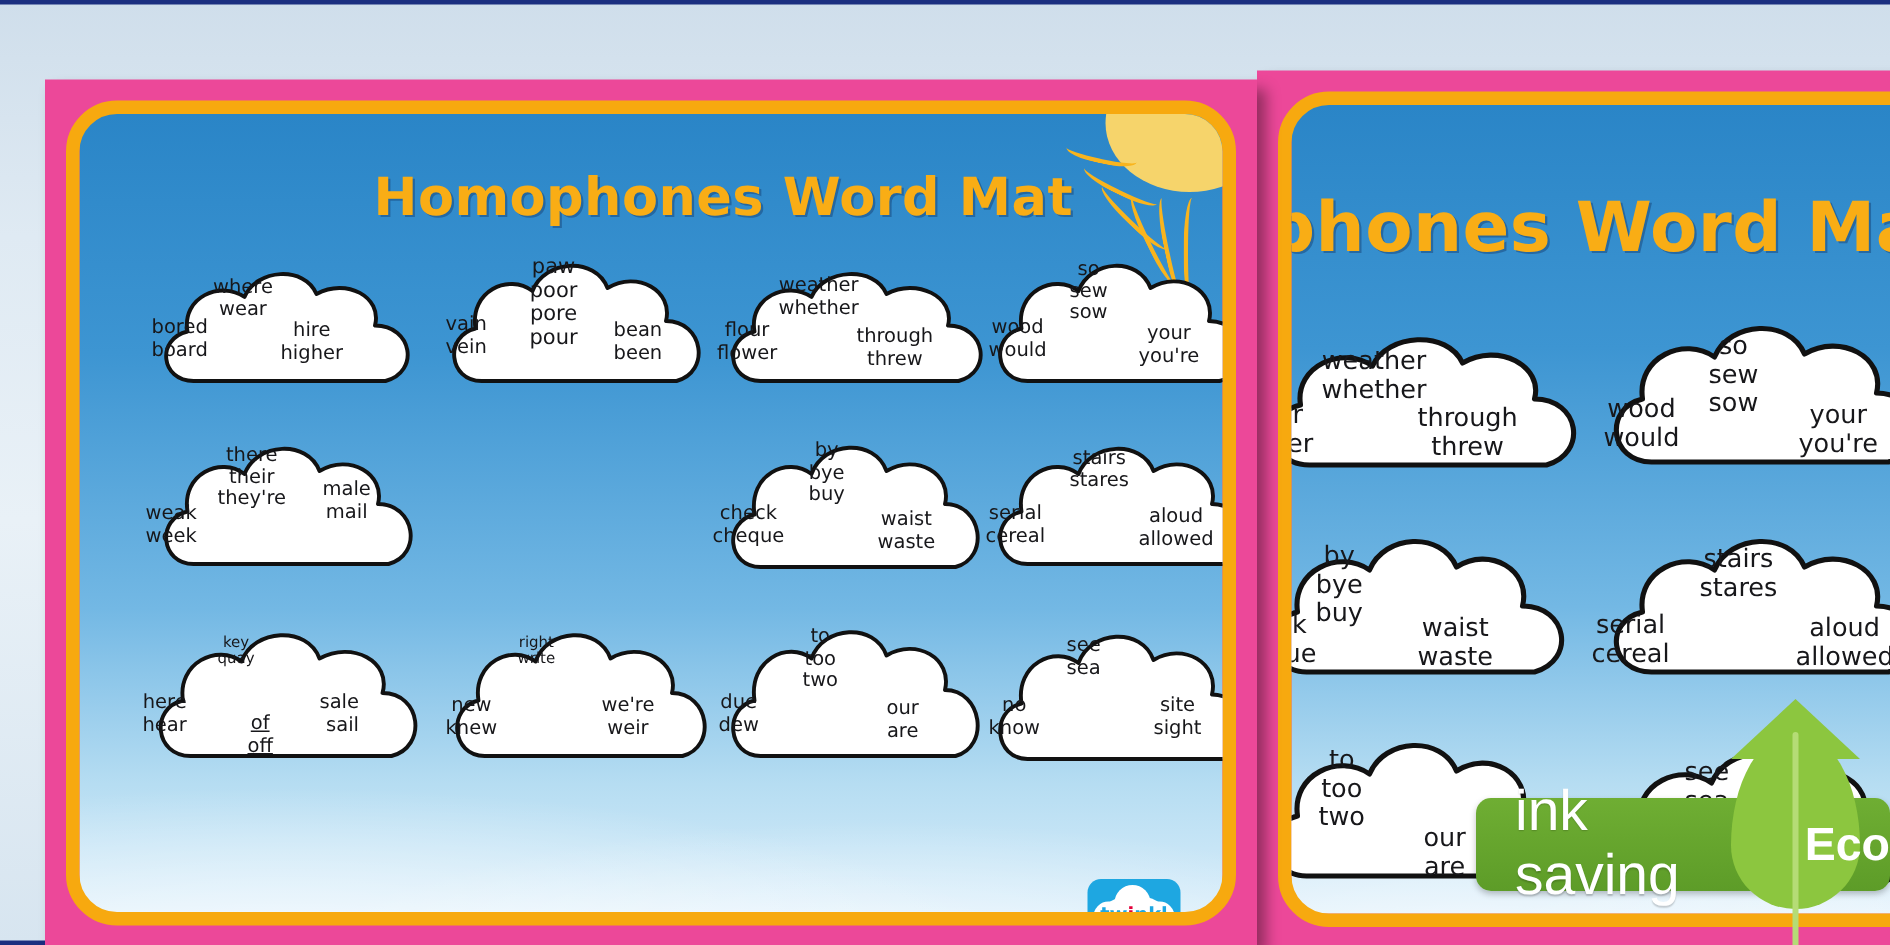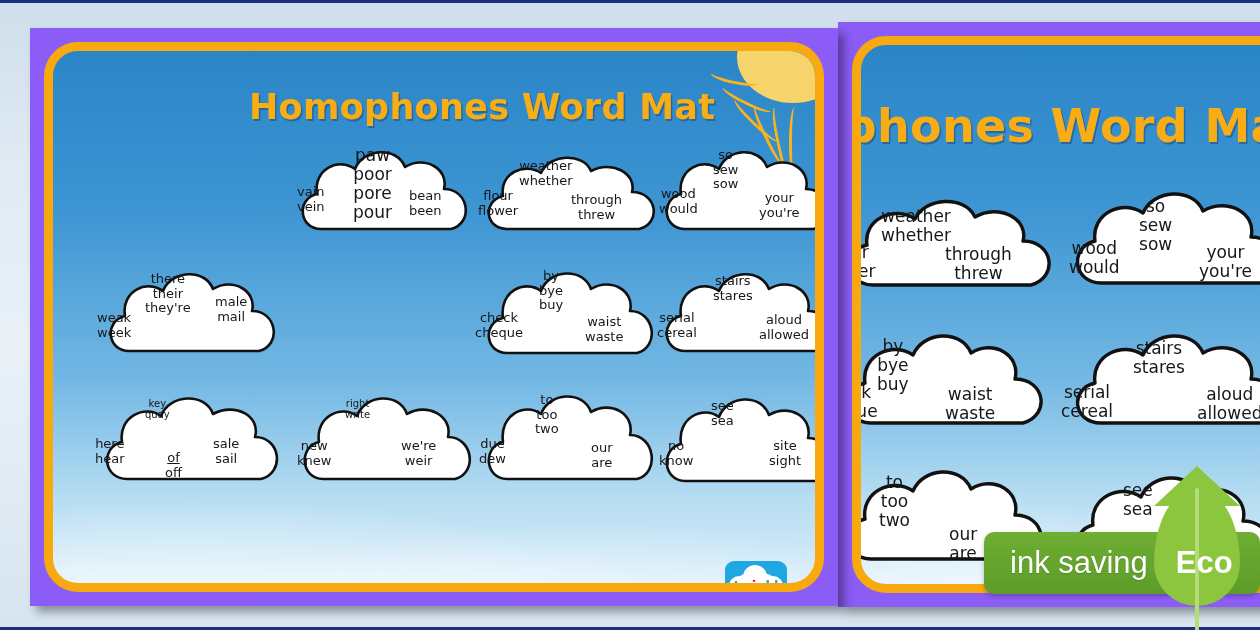--- a/index.html
+++ b/index.html
@@ -18,22 +18,23 @@
     background: #1b2f80;
   }
   .botline {
     position: absolute; bottom: 0; left: 0; width: 1260px; height: 3px;
     background: #1b2f80;
   }
 
   
   .poster {
     position: absolute;
-    background: #8b5cf6;
+    background: #ec4899;
     box-shadow: 6px 6px 9px rgba(0,0,0,0.38);
+    margin-top: 25px;
   }
   .mat {
     position: absolute;
     border-radius: 34px;
     border: 9px solid #f7a90f;
     background:
       radial-gradient(ellipse 150% 60% at 18% 112%, rgba(255,255,255,0.95) 0%, rgba(255,255,255,0.0) 46%),
       radial-gradient(ellipse 120% 55% at 70% 115%, rgba(255,255,255,0.9) 0%, rgba(255,255,255,0.0) 48%),
       linear-gradient(to bottom, #2a85c7 0%, #3d95d2 30%, #73b8e4 62%, #b6ddf2 84%, #d8edfa 100%);
     overflow: hidden;
@@ -251,28 +252,39 @@
       <div class="ray" style="right:98px; top:22px; width:12px; height:48px; transform:rotate(-78deg);"></div>
       <div class="ray" style="right:86px; top:36px; width:12px; height:54px; transform:rotate(-64deg);"></div>
       <div class="ray" style="right:74px; top:48px; width:12px; height:60px; transform:rotate(-46deg);"></div>
       <div class="ray" style="right:54px; top:54px; width:12px; height:68px; transform:rotate(-26deg);"></div>
       <div class="ray" style="right:34px; top:56px; width:12px; height:72px; transform:rotate(-12deg);"></div>
       <div class="ray" style="right:14px; top:56px; width:12px; height:72px; transform:rotate(0deg);"></div>
     </div>
 
     <div class="mat-title" style="left:196px; top:36px; font-size:35px;">Homophones Word Mat</div>
 
+    <div class="cloud" style="left:46px; top:100px; width:176px; height:98px;">
+      <svg viewBox="0 0 176 98" width="176" height="98">
+        <path d="M30 78 C8 78 5 50 26 45 C22 22 48 11 64 22 C72 3 104 1 112 20
+                 C132 9 156 22 151 41 C176 41 181 72 158 78 Z" fill="#fff" stroke="#111" stroke-width="2.6" stroke-linejoin="round"></path>
+      </svg>
+      <div class="words">
+        <div class="wgrp" style="left:43px; top:9px; font-size:13px;">where<br>wear</div>
+        <div class="wgrp" style="left:2px; top:36px; font-size:13px;">bored<br>board</div>
+        <div class="wgrp" style="left:88px; top:38px; font-size:13px;">hire<br>higher</div>
+      </div>
+    </div>
 
     <div class="cloud" style="left:238px; top:92px; width:178px; height:106px;">
       <svg viewBox="0 0 178 106" width="178" height="106">
         <path d="M30 86 C8 86 5 56 26 51 C22 26 48 14 64 26 C72 5 106 3 114 24
                  C134 12 158 26 153 46 C178 46 183 80 160 86 Z" fill="#fff" stroke="#111" stroke-width="2.6" stroke-linejoin="round"></path>
       </svg>
       <div class="words">
-        <div class="wgrp" style="left:62px; top:3px; font-size:17px;">paw<br>poor<br>pore<br>pour</div>
+        <div class="wgrp" style="left:62px; top:3px; font-size:14px;">paw<br>poor<br>pore<br>pour</div>
         <div class="wgrp" style="left:6px; top:42px; font-size:13px;text-align:center;">vain<br>vein</div>
         <div class="wgrp" style="left:118px; top:46px; font-size:13px;">bean<br>been</div>
       </div>
     </div>
 
     <div class="cloud" style="left:424px; top:100px; width:180px; height:98px;">
       <svg viewBox="0 0 180 98" width="180" height="98">
         <path d="M30 78 C8 78 5 50 26 45 C22 22 48 11 64 22 C72 3 106 1 114 20
                  C134 9 160 22 155 41 C180 41 185 72 162 78 Z" fill="#fff" stroke="#111" stroke-width="2.6" stroke-linejoin="round"></path>
       </svg>
@@ -334,21 +346,21 @@
 
     <div class="cloud" style="left:42px; top:340px; width:186px; height:108px;">
       <svg viewBox="0 0 186 108" width="186" height="108">
         <path d="M32 88 C8 88 5 56 27 51 C23 26 50 13 66 25 C74 3 110 1 118 23
                  C140 11 166 25 160 46 C186 46 190 82 166 88 Z" fill="#fff" stroke="#111" stroke-width="2.6" stroke-linejoin="round"></path>
       </svg>
       <div class="words">
         <div class="wgrp" style="left:50px; top:7px; font-size:10px;">key<br>quay</div>
         <div class="wgrp" style="left:0px; top:46px; font-size:13px;">here<br>hear</div>
         <div class="wgrp" style="left:70px; top:60px; font-size:13px;text-decoration:underline;">of<br>off</div>
-        <div class="wgrp" style="left:118px; top:46px; font-size:13px;">sale<br>sail</div>
+        <div class="wgrp" style="left:118px; top:46px; font-size:13px;text-align:right;">sale<br>sail</div>
       </div>
     </div>
 
     <div class="cloud" style="left:240px; top:340px; width:180px; height:108px;">
       <svg viewBox="0 0 180 108" width="180" height="108">
         <path d="M30 88 C8 88 5 56 26 51 C22 26 48 13 64 25 C72 3 106 1 114 23
                  C134 11 160 25 155 46 C180 46 185 82 162 88 Z" fill="#fff" stroke="#111" stroke-width="2.6" stroke-linejoin="round"></path>
       </svg>
       <div class="words">
         <div class="wgrp" style="left:52px; top:7px; font-size:10px;">right<br>write</div>
@@ -387,17 +399,17 @@
         <span style="position:absolute;left:-5px;top:4px;width:20px;height:20px;background:#fff;border-radius:50%;"></span>
         <span style="position:absolute;right:-5px;top:4px;width:20px;height:20px;background:#fff;border-radius:50%;"></span>
         <span style="position:absolute;left:9px;top:-7px;width:24px;height:24px;background:#fff;border-radius:50%;"></span>
         <span class="ttext" style="font-size:13px;"><span>tw</span><span class="tdot">i</span><span>nkl</span></span>
       </div>
     </div>
   </div>
 </div>
 
 <div class="eco" style="left:984px; top:532px; width:276px; height:62px; padding-left:26px;">
-  <span class="ecotext" style="font-size:31px;">ink saving</span>
+  <span class="ecotext" style="font-size:38px;">ink saving</span>
   <div class="leaf" style="left:170px; top:-44px;"></div>
   <div class="leafvein" style="left:213px; top:-44px;"></div>
   <span class="ecoword" style="font-size:31px; margin-left:28px;">Eco</span>
 </div>
 
 </body></html>

